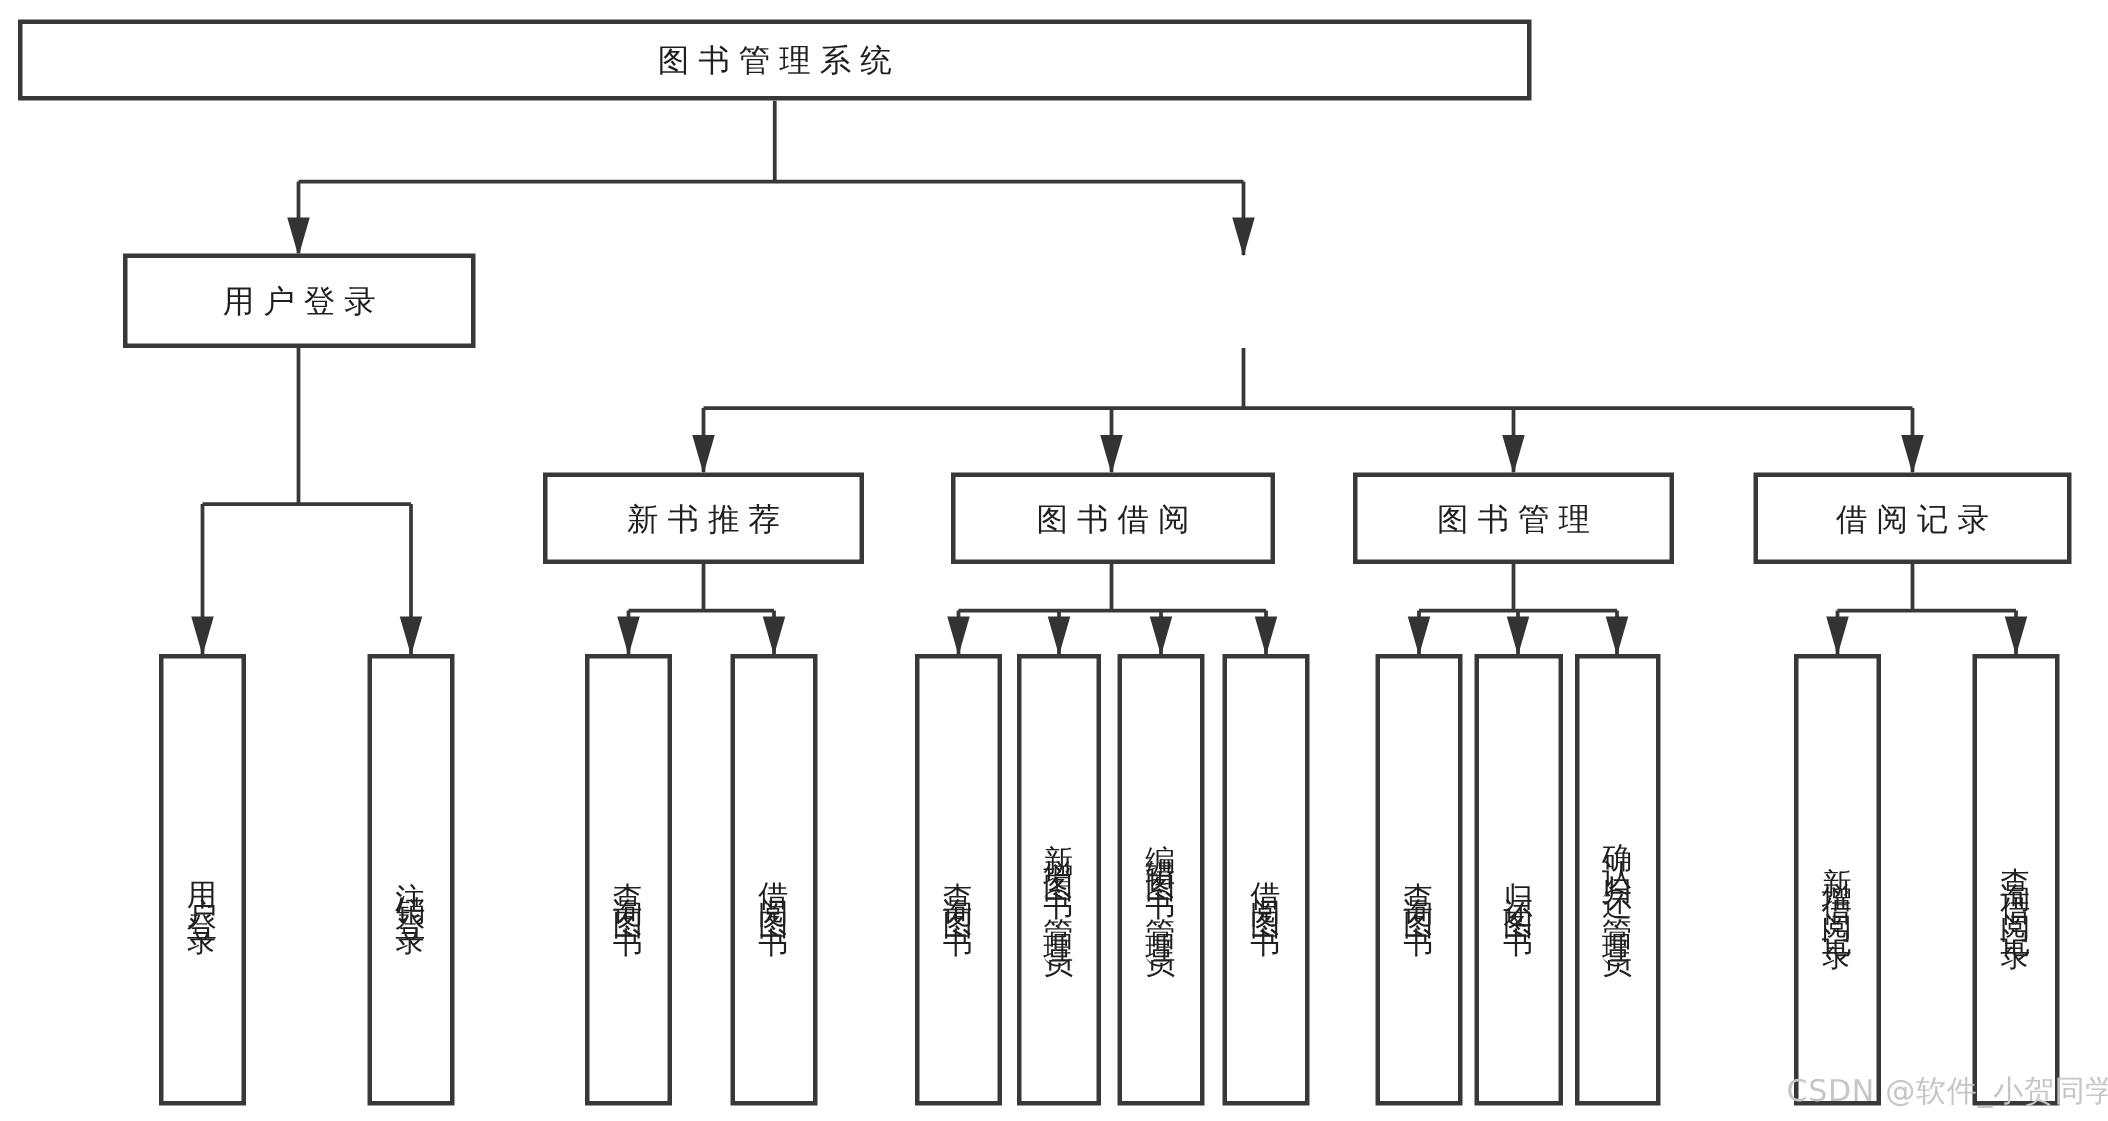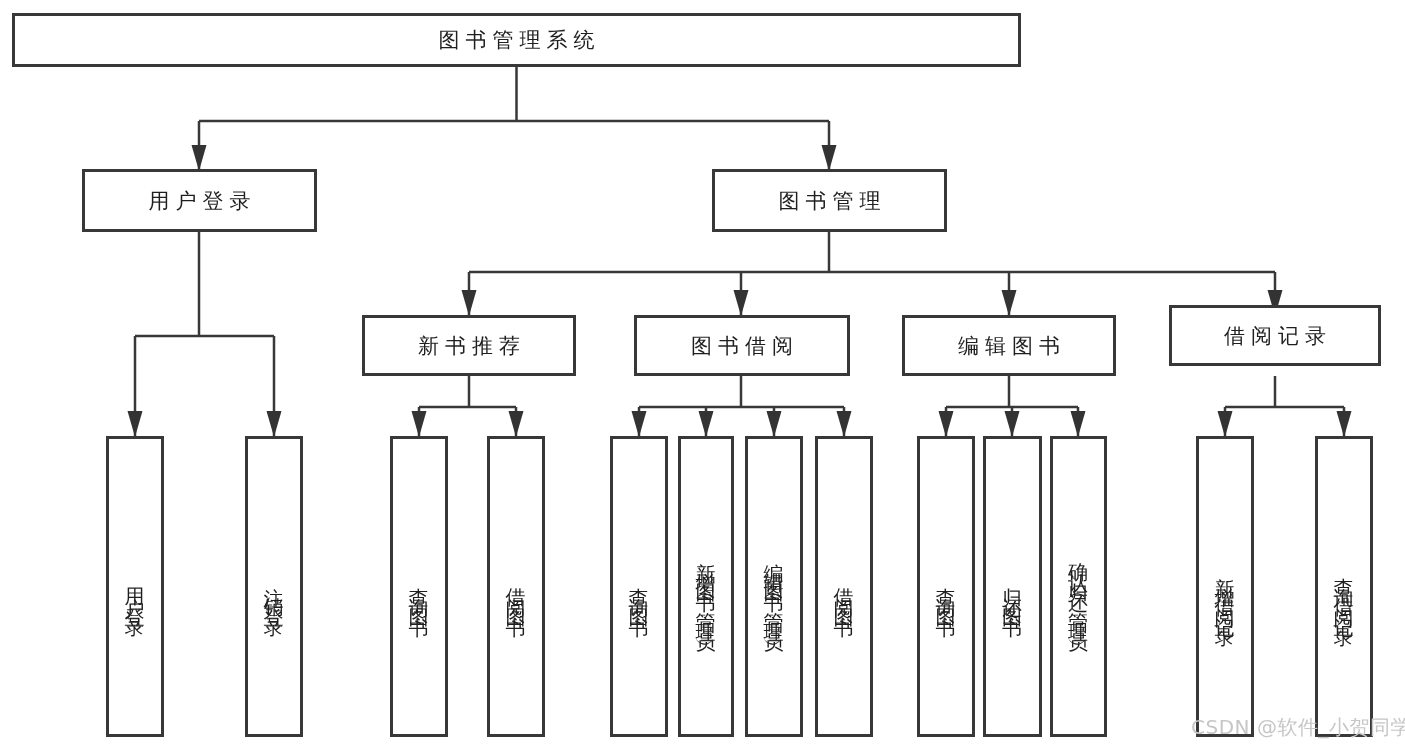--- a/index.html
+++ b/index.html
@@ -78,34 +78,31 @@
     </g>
   </svg>
 
   <div class="box" style="left:12px;top:13px;width:1009px;height:54px">
     <span class="hl">图书管理系统</span>
   </div>
 
   <div class="box" style="left:82px;top:169px;width:235px;height:63px">
     <span class="hl">用户登录</span>
   </div>
-  <div class="box" style="left:712px;top:169px;width:235px;height:63px">
-    <span class="hl">图书管理</span>
-  </div>
 
   <div class="box" style="left:634px;top:315px;width:216px;height:61px">
     <span class="hl">图书借阅</span>
   </div>
   <div class="box" style="left:362px;top:315px;width:214px;height:61px">
     <span class="hl">新书推荐</span>
   </div>
   <div class="box" style="left:902px;top:315px;width:214px;height:61px">
-    <span class="hl">编辑图书</span>
+    <span class="hl">图书管理</span>
   </div>
-  <div class="box" style="left:1169px;top:305px;width:212px;height:61px">
+  <div class="box" style="left:1169px;top:315px;width:212px;height:61px">
     <span class="hl">借阅记录</span>
   </div>
 
   <div class="box" style="left:106px;top:436px;width:58px;height:301px">
     <span class="vl">用户登录</span>
   </div>
   <div class="box" style="left:245px;top:436px;width:58px;height:301px">
     <span class="vl">注销登录</span>
   </div>
 

